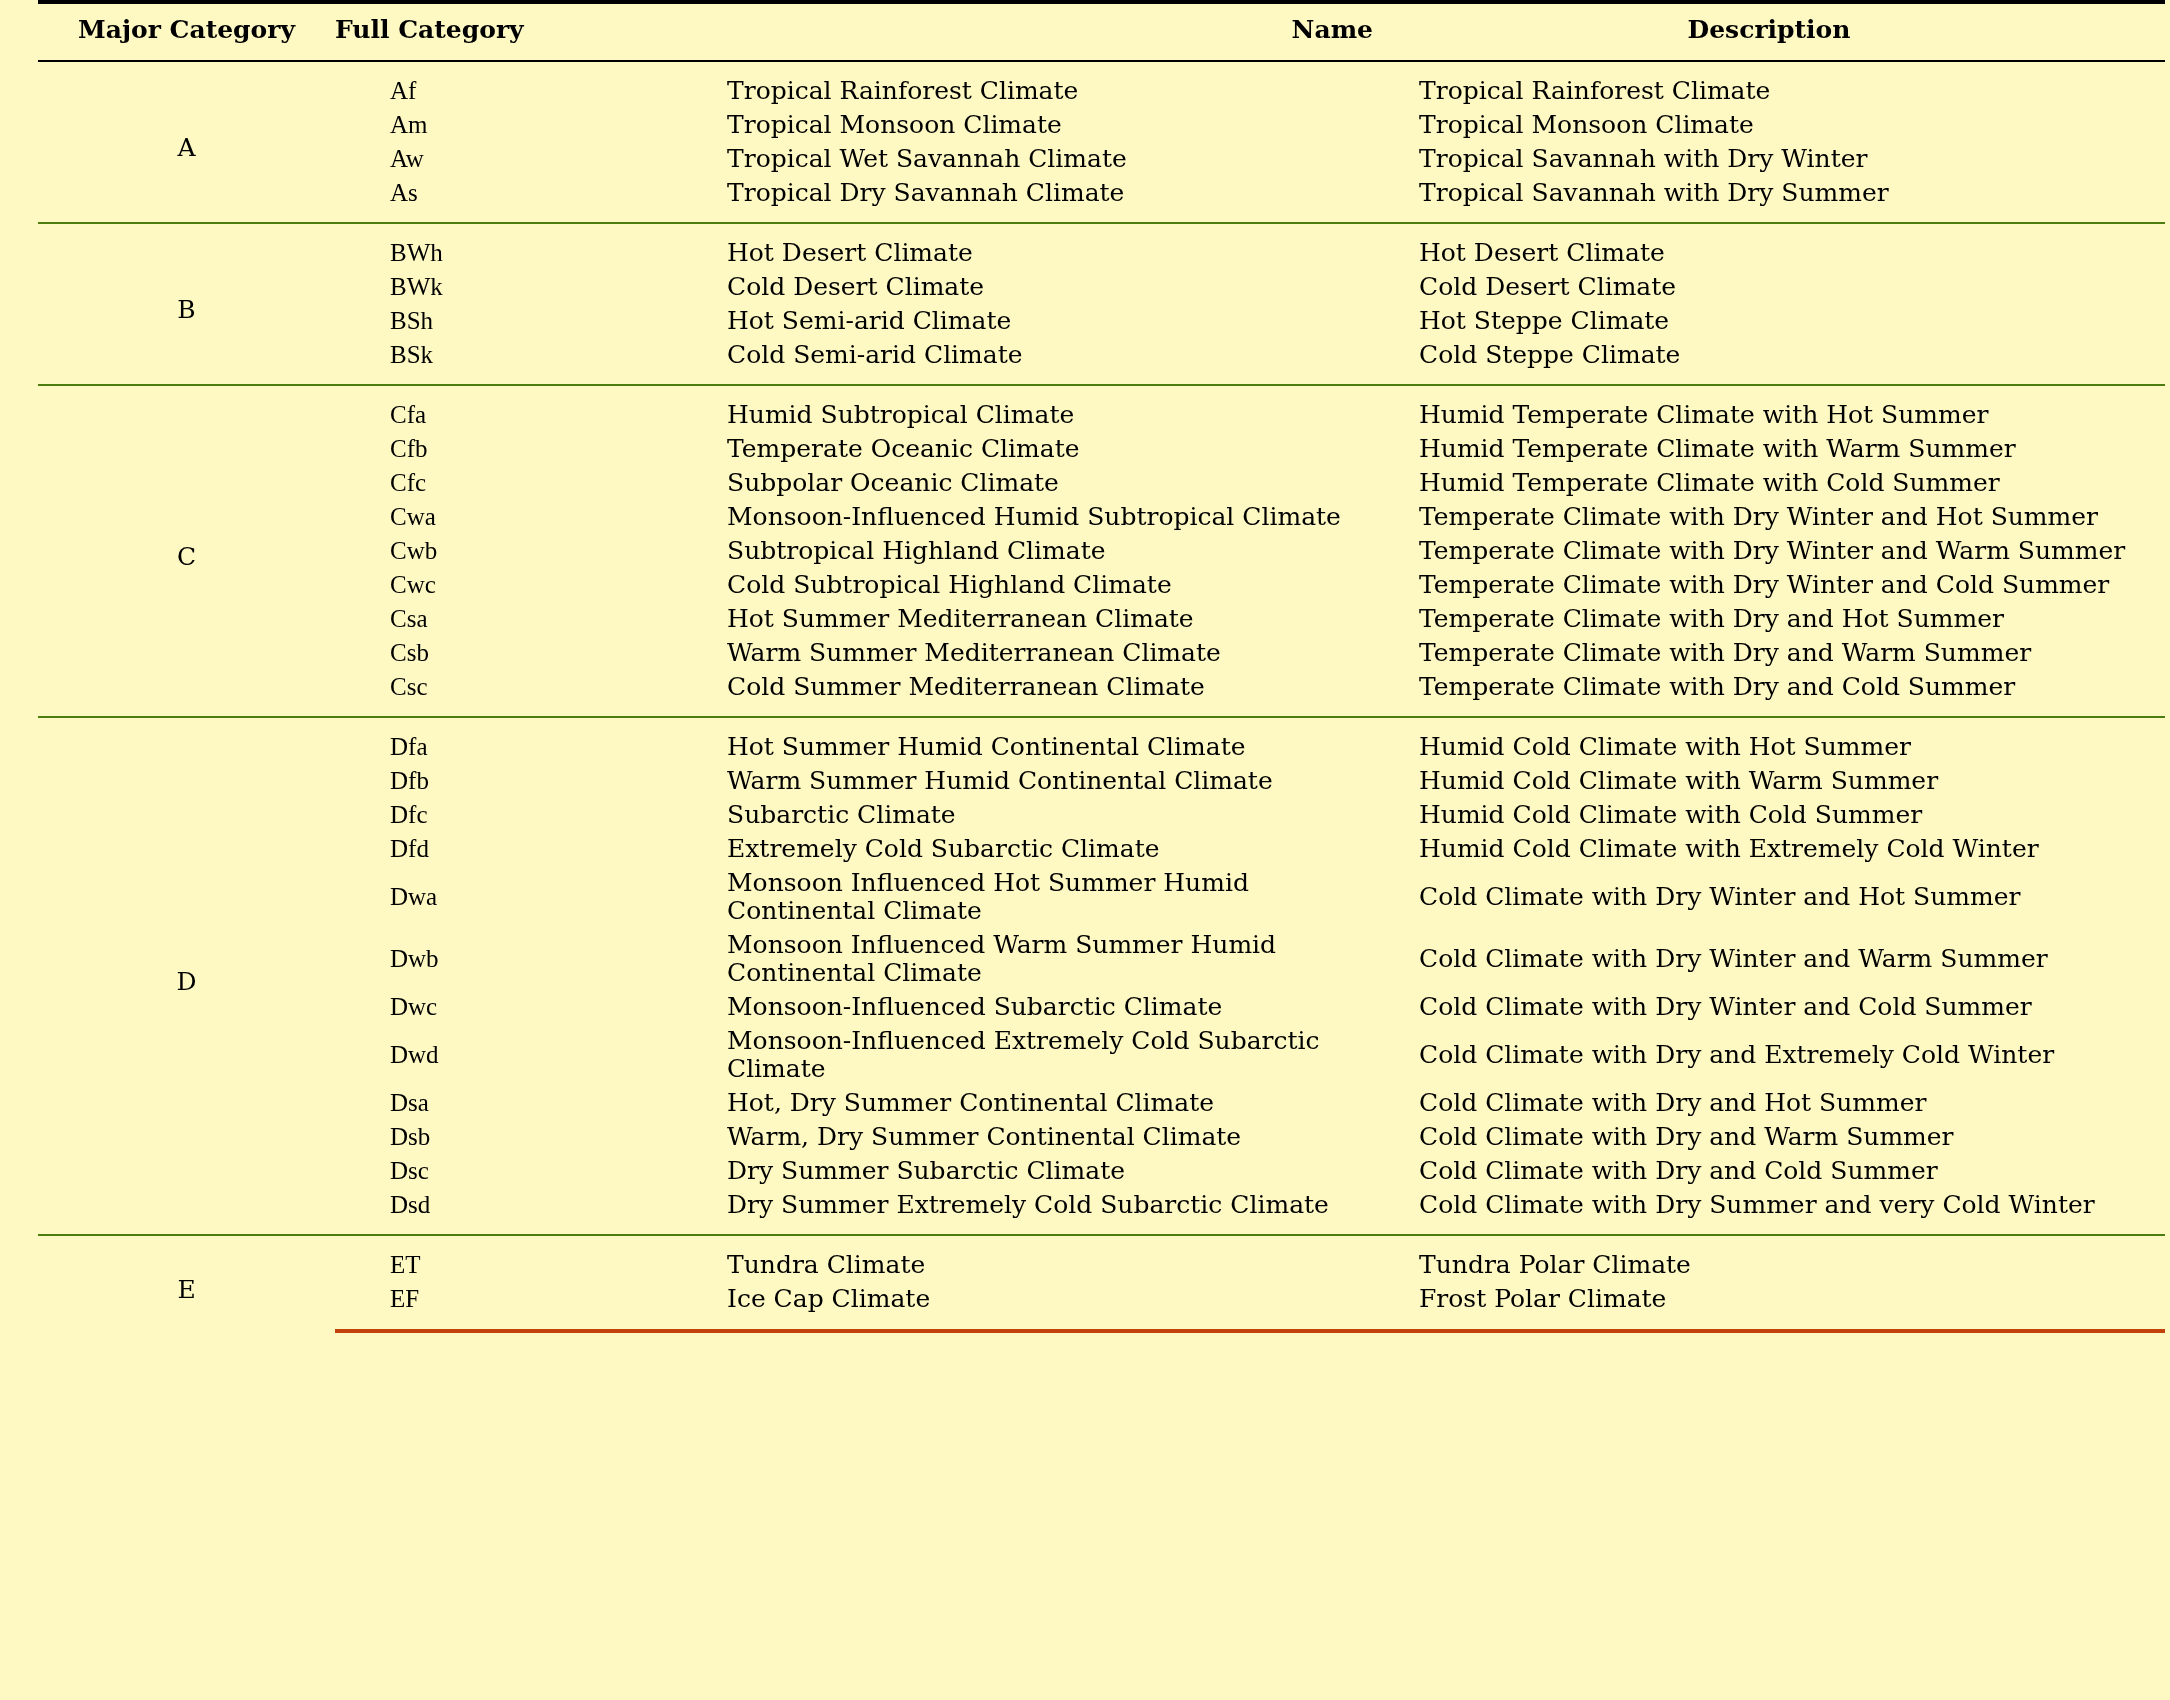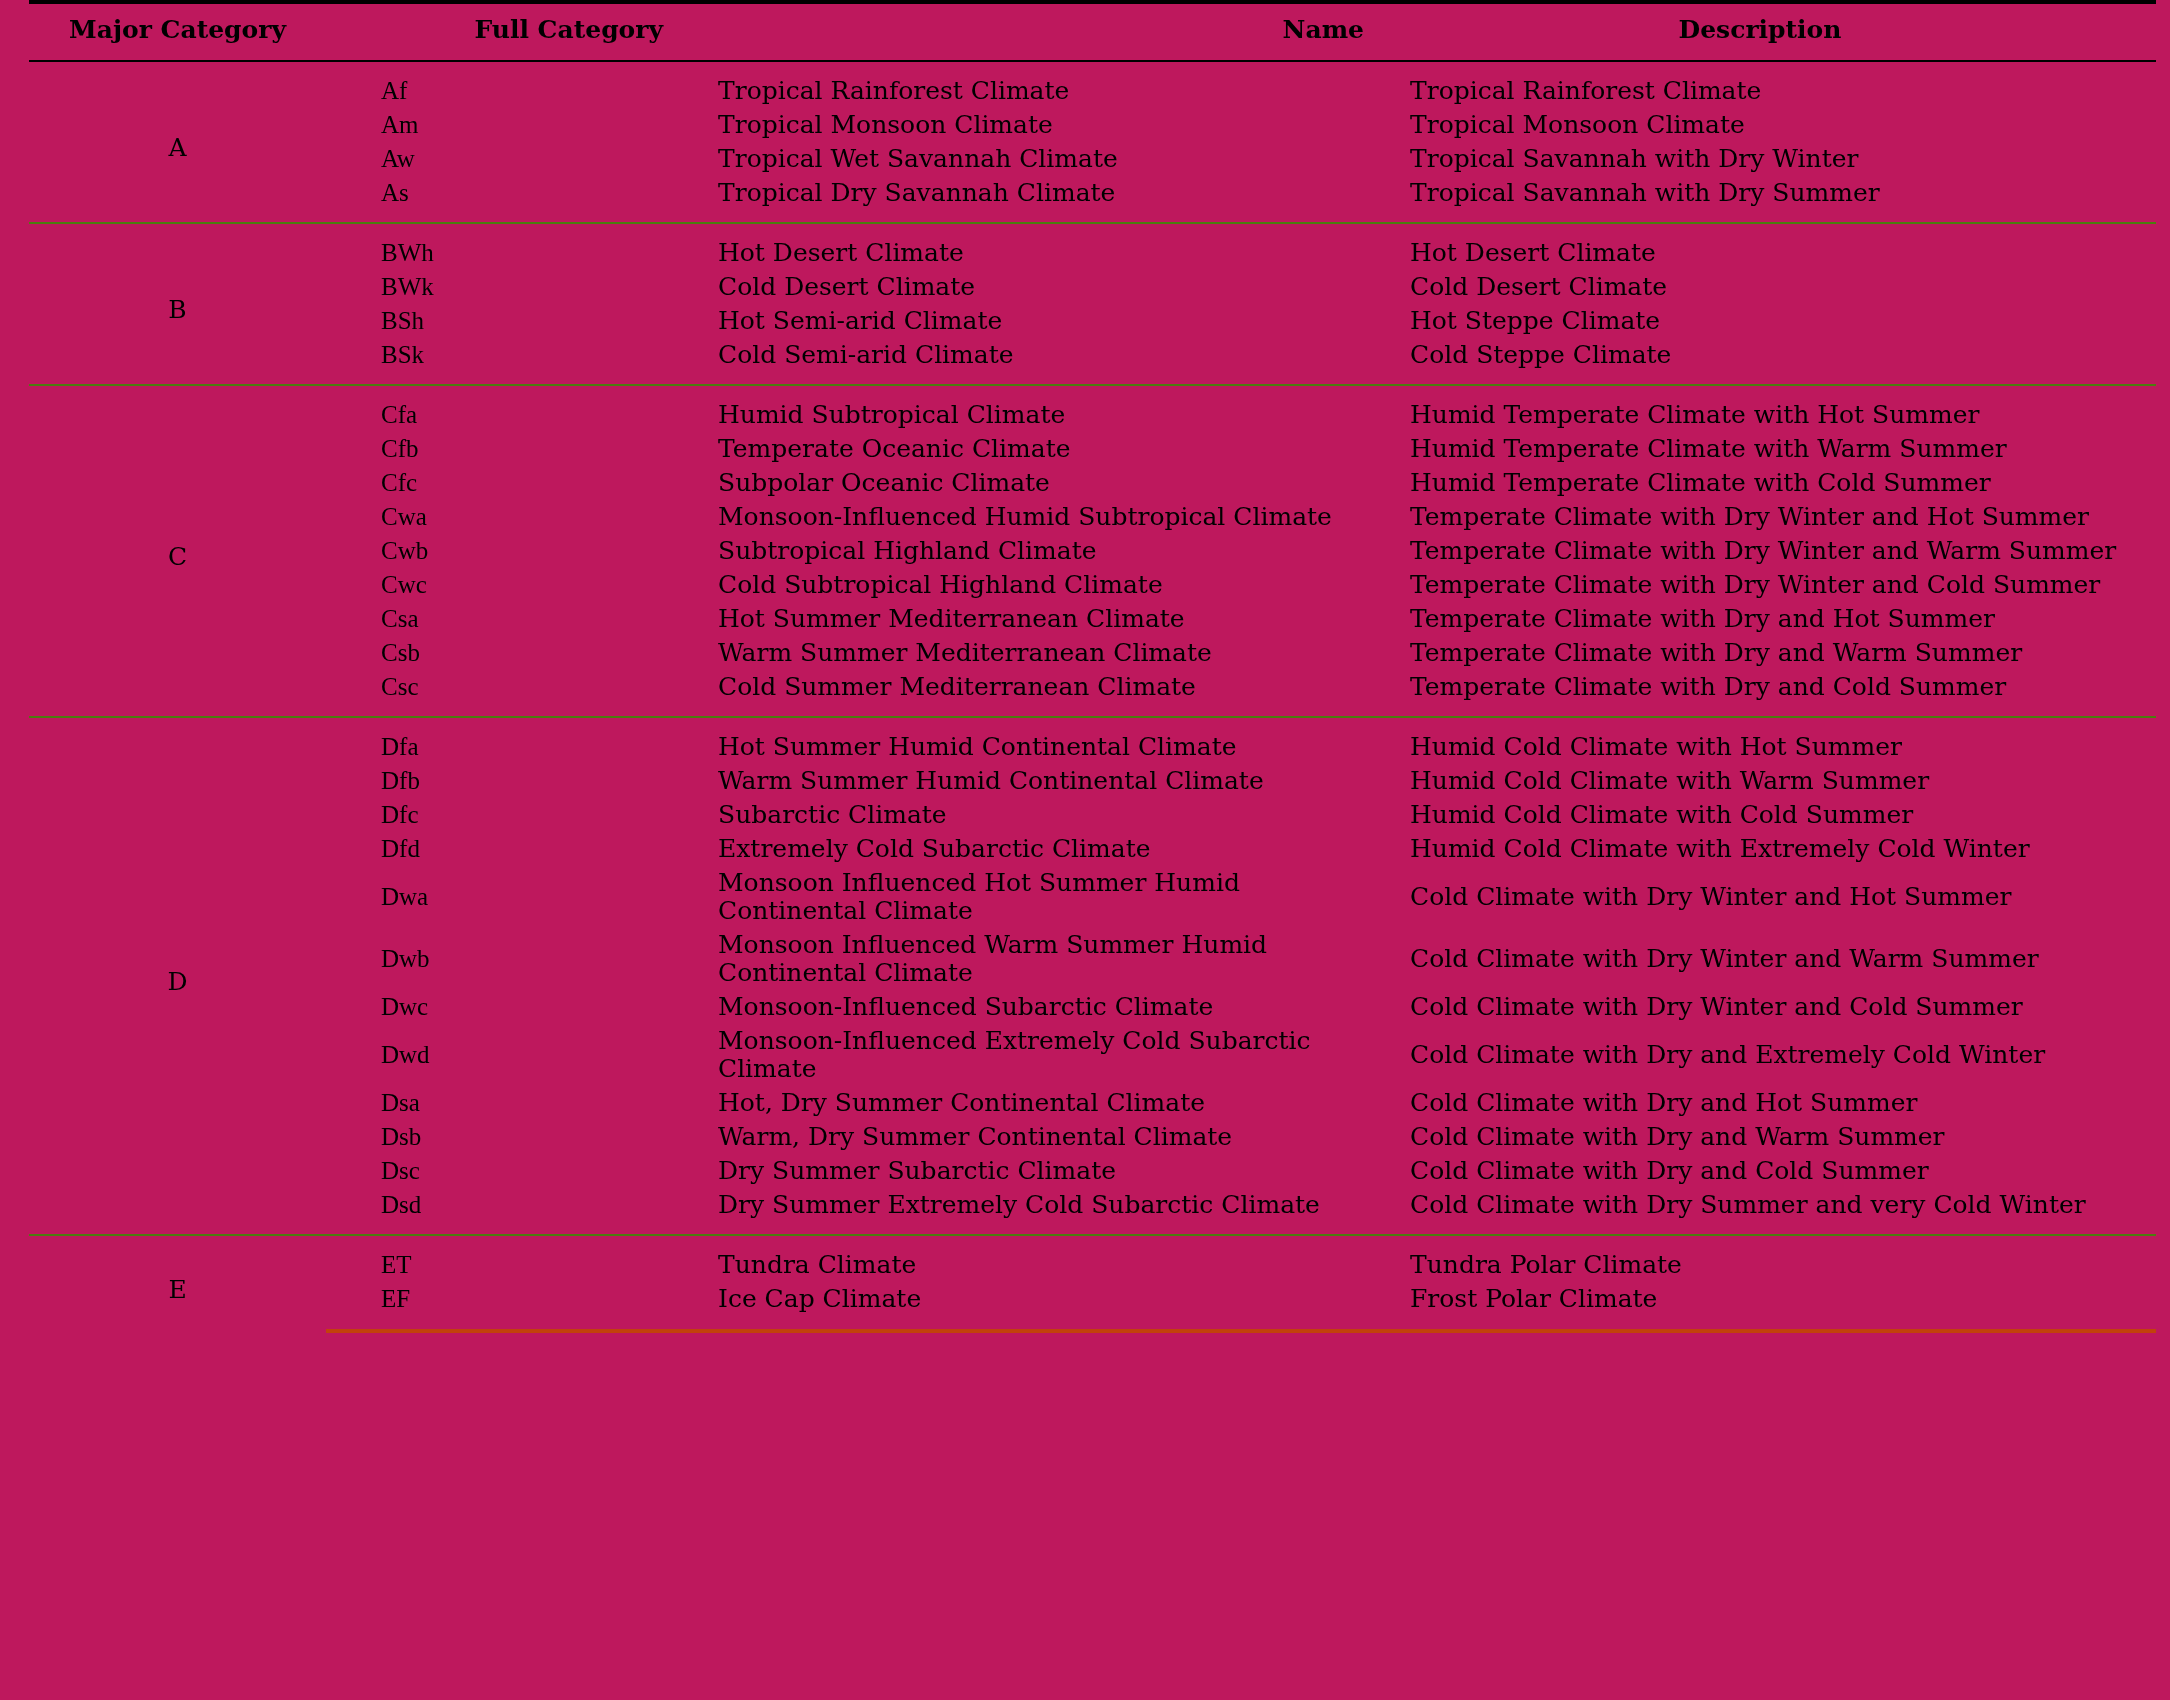--- a/index.html
+++ b/index.html
@@ -8,23 +8,23 @@
     background: #ffffff;
   }
   body {
     font-family: "DejaVu Serif", "Liberation Serif", serif;
     color: #000000;
   }
   #page {
     width: 2170px;
     height: 1701px;
     position: relative;
-    background: #be185d;
+    background: #fef9c3;
     box-sizing: border-box;
-    padding: 0 29px;
+    padding: 0 38px;
     overflow: hidden;
   }
   table.koppen {
     width: 2127px;
     border-collapse: collapse;
     table-layout: fixed;
     font-size: 25px;
     line-height: 1.12;
   }
   col.c-major  { width: 297px; }
@@ -36,21 +36,21 @@
     font-weight: bold;
     font-size: 25px;
     padding: 12px 0 16px 0;
     vertical-align: middle;
   }
   thead tr.head-row {
     border-top: 4px solid #000;
     border-bottom: 2px solid #000;
   }
   th.h-major { text-align: center; }
-  th.h-full  { text-align: right; }
+  th.h-full  { text-align: left; }
   th.h-name  { text-align: right; }
   th.h-desc  { text-align: center; }
 
   tbody tr.grp-start td { padding-top: 15px; }
   tbody tr.grp-end   td { padding-bottom: 15px; }
 
   tbody tr.sec-div td {
     border-top: 2px solid #4d7c0f;
   }
 

